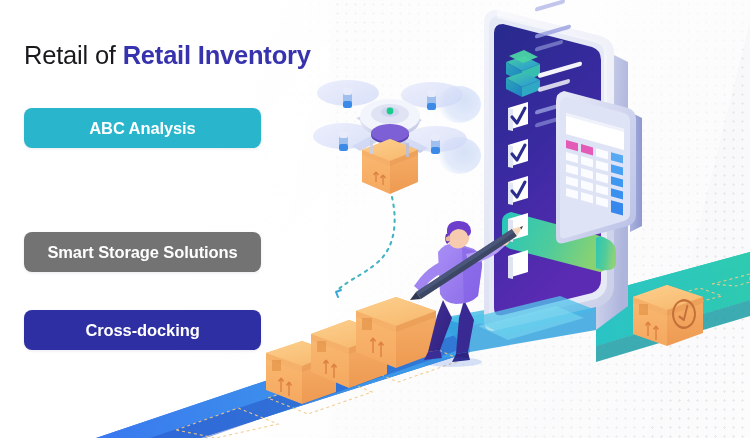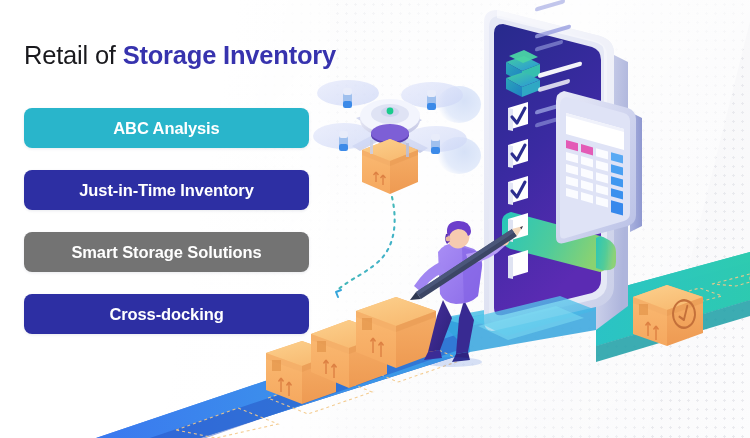--- a/index.html
+++ b/index.html
@@ -67,21 +67,21 @@
   .headline .accent {
     font-weight: 700;
     color: #3733ae;
   }
   .headline .hl-rest { font-weight: 400; }
 
   
   .pill {
     position: absolute;
     left: 24px;
-    width: 285px;
+    width: 237px;
     height: 40px;
     border-radius: 8px;
     display: flex;
     align-items: center;
     justify-content: center;
     color: #ffffff;
     font-size: 16.5px;
     font-weight: 700;
     letter-spacing: -.1px;
     box-shadow: 0 1px 3px rgba(40,45,90,.10);
@@ -103,32 +103,29 @@
 
 <div id="infographic">
 
   <div class="bg-base"></div>
   <div class="bg-dots"></div>
   <div class="bg-white-left"></div>
   <div class="bg-sheen"></div>
   <div class="blob b1"></div>
   <div class="blob b2"></div>
 
-  <h1 class="headline"><span>Retail of </span><span class="accent" style="color: rgb(55, 51, 174);">Storage Inventory</span><br></h1>
+  <h1 class="headline"><span>Retail of </span><span class="accent" style="color: rgb(55, 51, 174);">Retail Inventory</span><br></h1>
 
   <div class="pill teal p1" style="background: rgb(41, 181, 203);">
     <span>ABC Analysis</span>
-  </div>
-  <div class="pill navy p2" style="background: rgb(45, 47, 163);">
-    <span>Just-in-Time Inventory</span>
   </div>
   <div class="pill teal p3" style="background: #737373;">
     <span>Smart Storage Solutions</span>
   </div>
-  <div class="pill navy p4" style="background: rgb(45, 47, 163);">
+  <div class="pill navy p4" style="background: rgb(45, 47, 163); margin-top: 16px;">
     <span>Cross-docking</span>
   </div>
 
   <div class="stage">
     <svg width="750" height="438" viewBox="0 0 750 438" xmlns="http://www.w3.org/2000/svg" aria-hidden="true">
       <defs>
         <linearGradient id="gPhoneScreen" x1="0" y1="0" x2="0.35" y2="1">
           <stop offset="0" stop-color="#272a8c"></stop>
           <stop offset="0.5" stop-color="#3a2aa1"></stop>
           <stop offset="1" stop-color="#5b2bb3"></stop>

